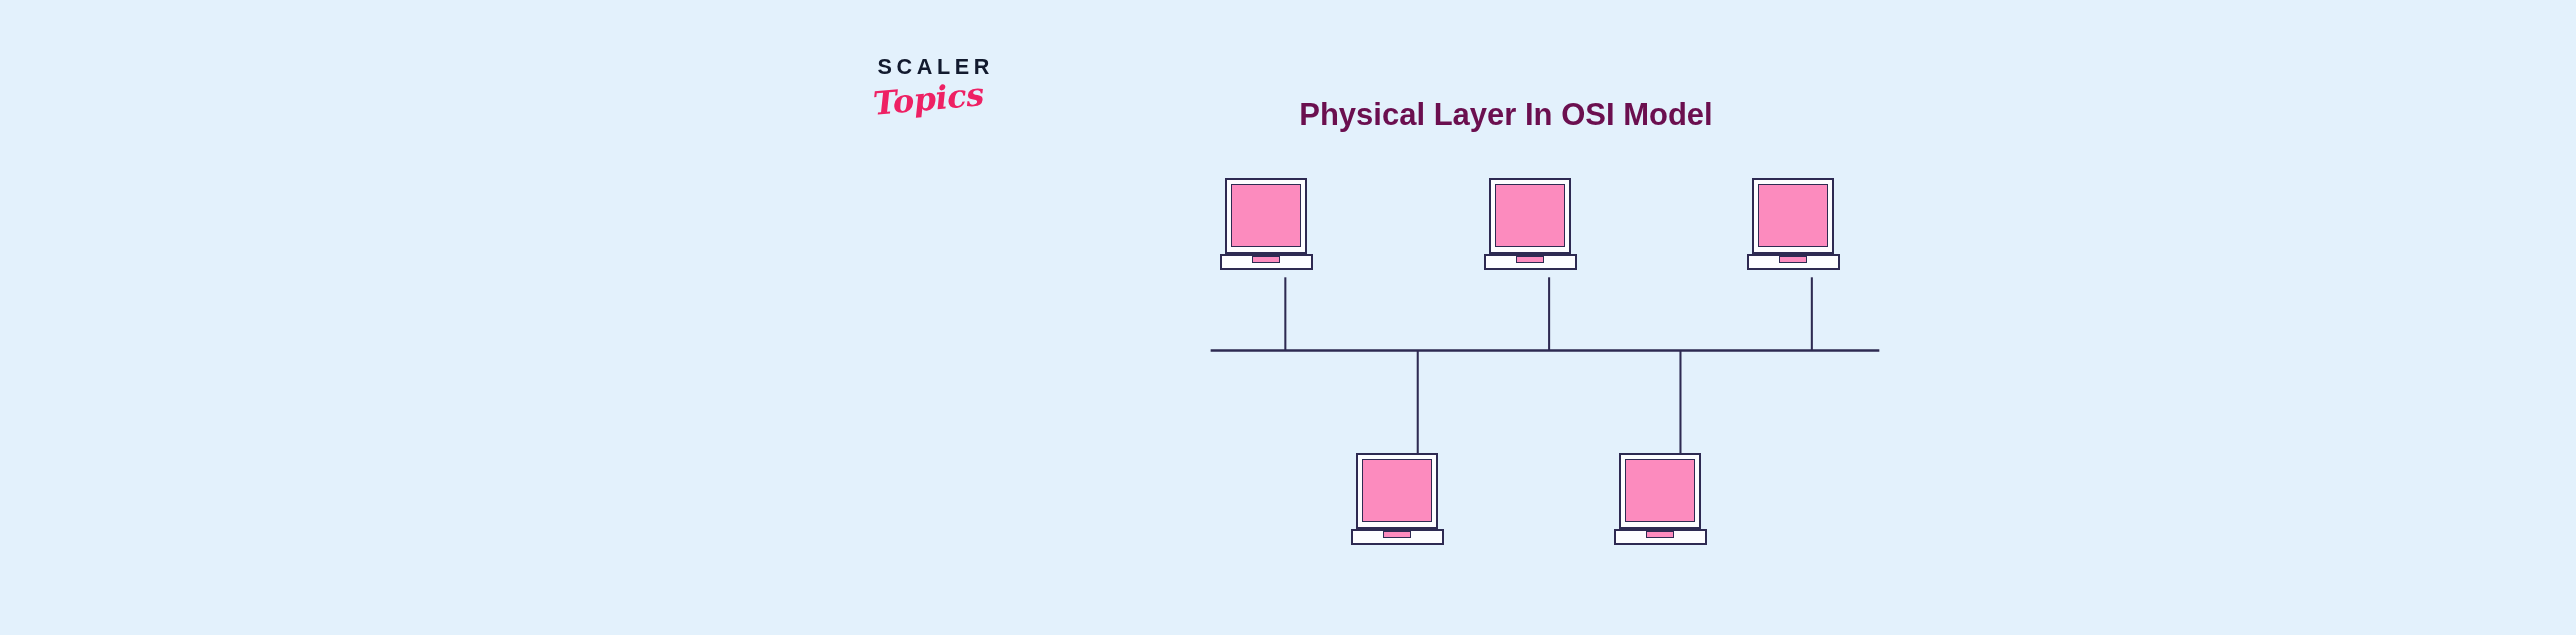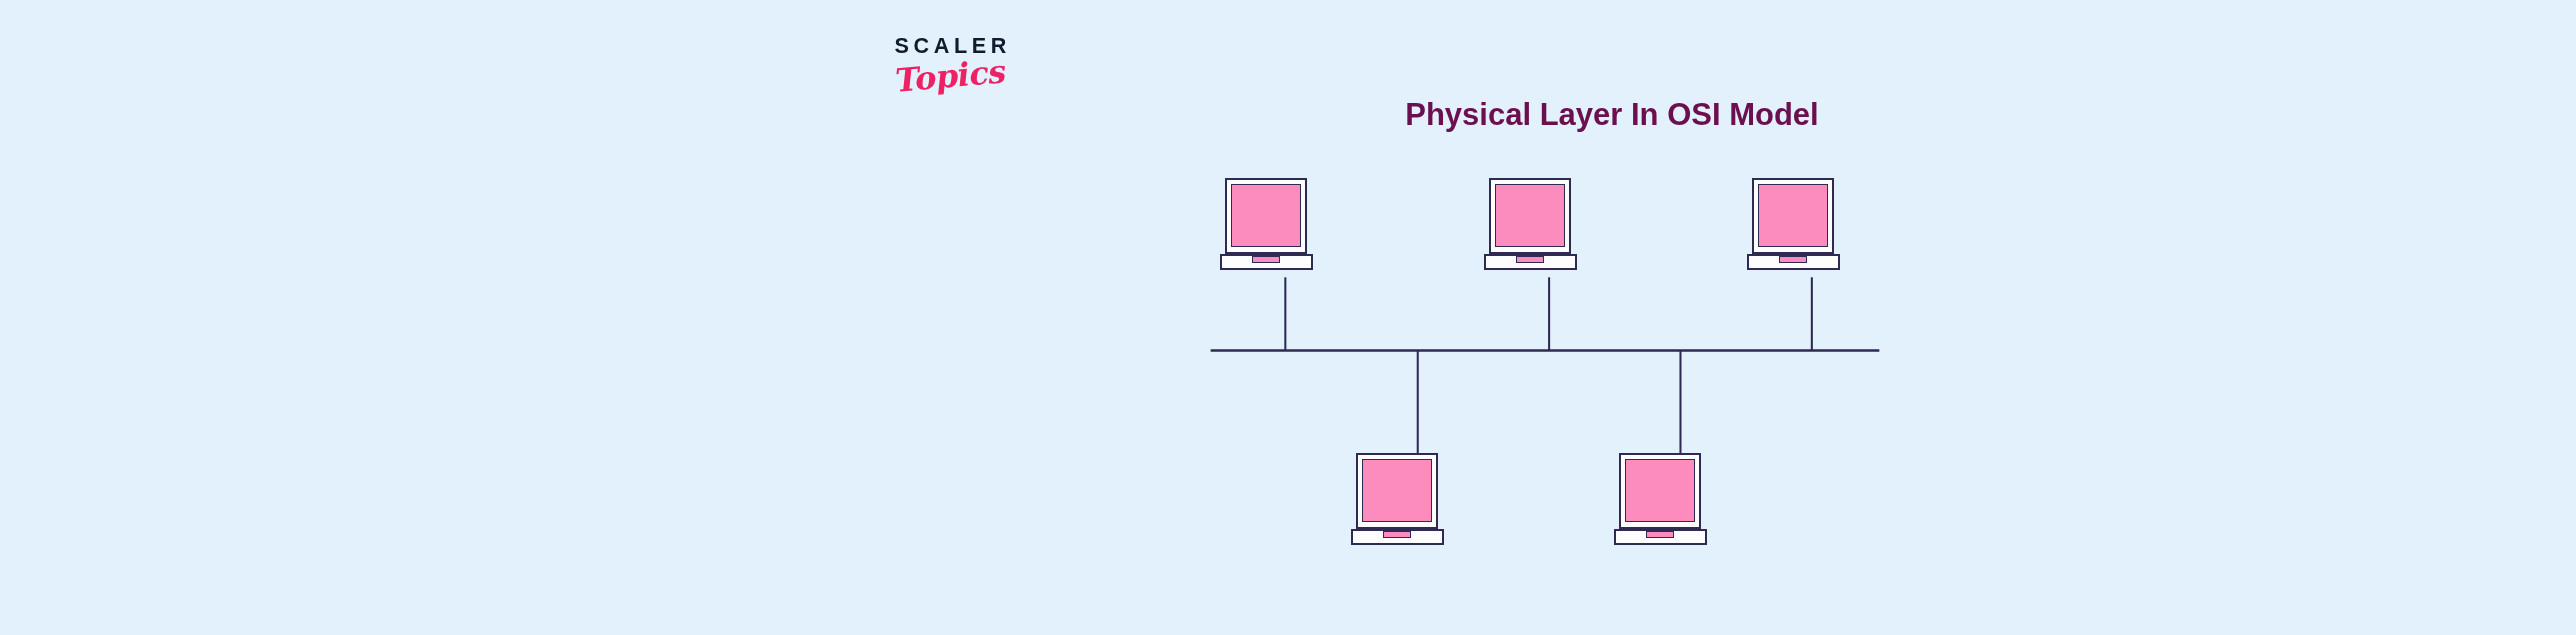--- a/index.html
+++ b/index.html
@@ -20,24 +20,24 @@
     position: relative;
     width: 3091px;
     height: 636px;
     background: #e3f1fc;
   }
 
   
   .brand {
     position: absolute;
     left: 873px;
-    top: 35px;
+    top: 56px;
     width: 155px;
     height: 93px;
-    text-align: center;
+    text-align: left;
     line-height: 1;
     user-select: none;
   }
   .brand-word {
     display: block;
     font-family: "Liberation Sans", sans-serif;
     font-weight: 700;
     font-size: 21.6px;
     letter-spacing: 4.6px;
     color: #121a2e;
@@ -53,21 +53,21 @@
     font-size: 32px;
     letter-spacing: -0.5px;
     color: #ee2164;
     line-height: 1;
     transform: rotate(-5deg);
   }
 
   
   .diagram-title {
     position: absolute;
-    left: 1200px;
+    left: 1094px;
     top: 99px;
     width: 824px;
     text-align: center;
     font-family: "Liberation Sans Narrow", "Liberation Sans", sans-serif;
     font-weight: 700;
     font-size: 31px;
     letter-spacing: 0px;
     color: #6b0f4f;
     line-height: 1;
     white-space: nowrap;

